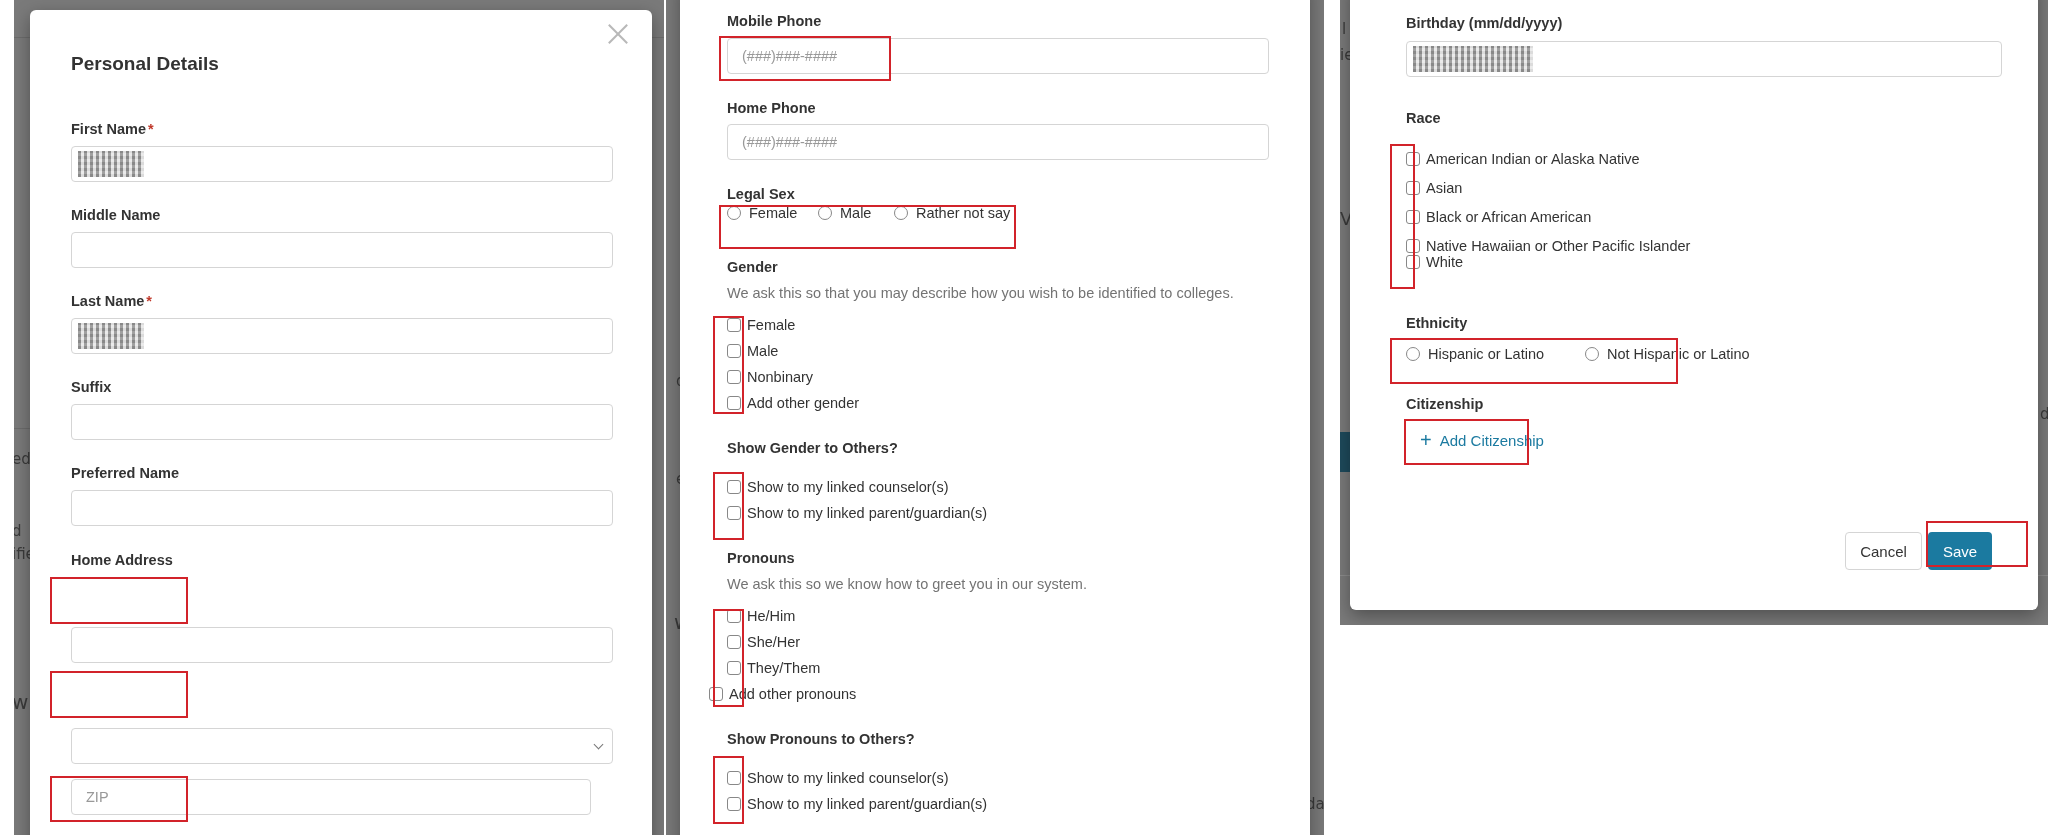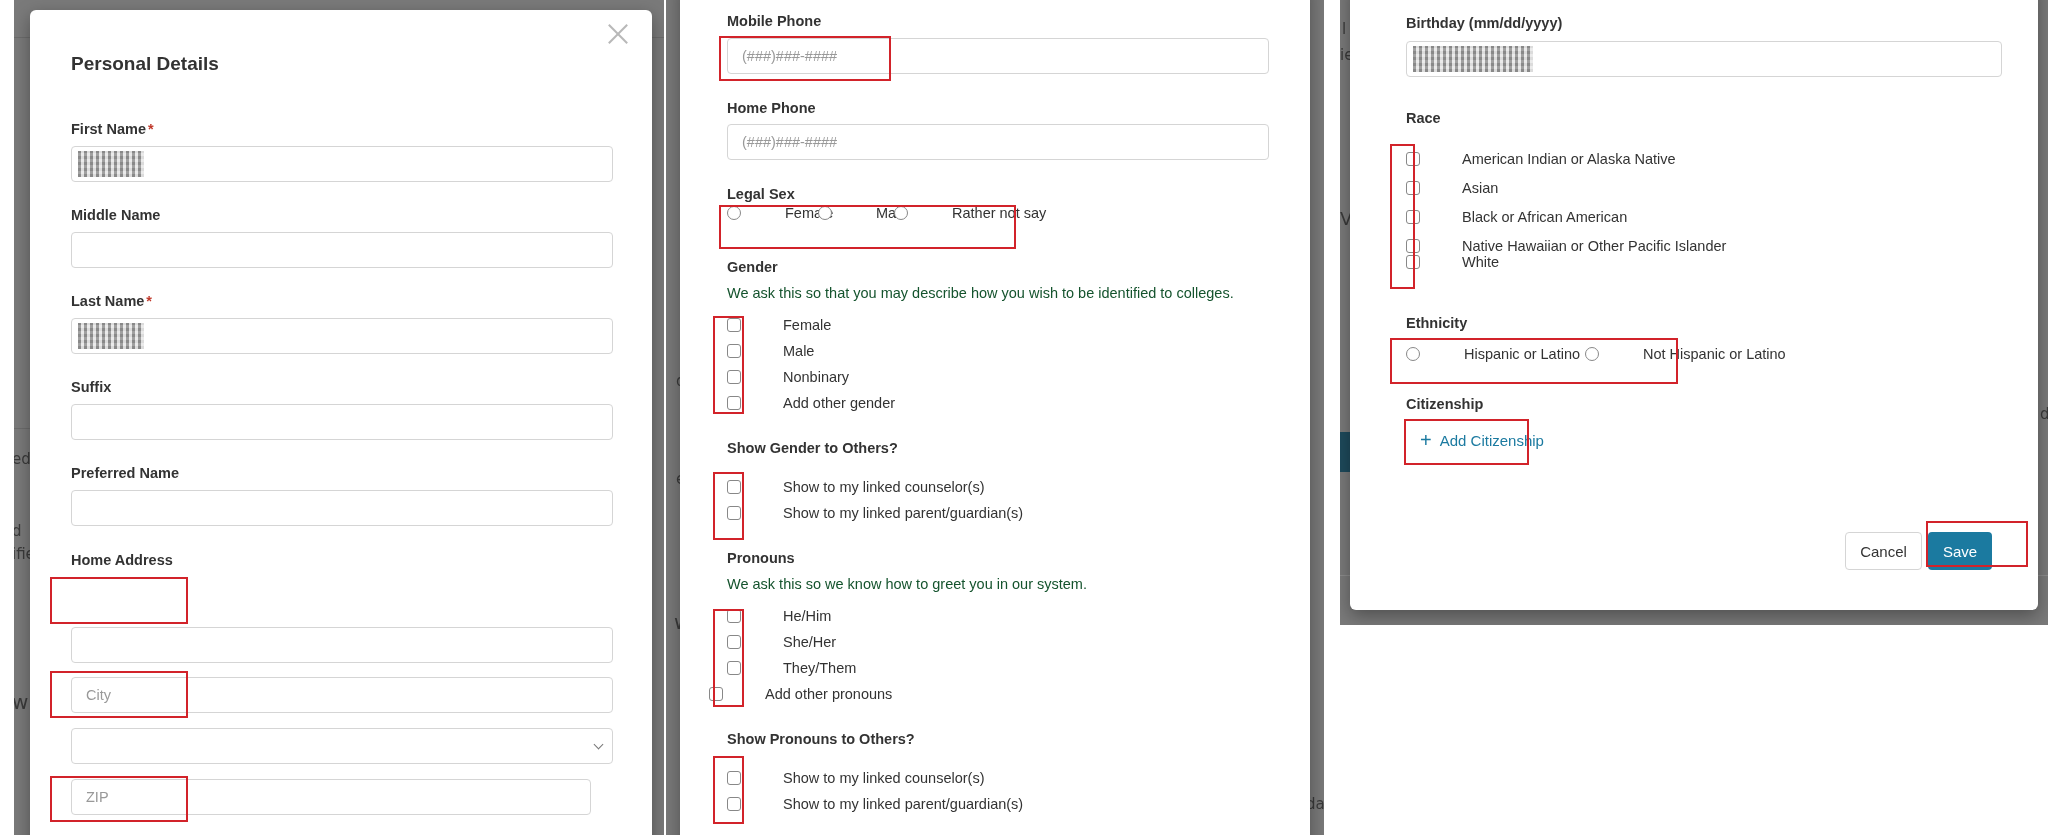--- a/index.html
+++ b/index.html
@@ -14,34 +14,34 @@
   .modal { position: absolute; background: #fff; border-radius: 6px; box-shadow: 0 6px 18px rgba(0,0,0,0.35); }
 
   .modal-title { position: absolute; font-size: 19px; font-weight: bold; color: #333; }
   .close-x { position: absolute; width: 20px; height: 20px; cursor: pointer; }
   .close-x::before, .close-x::after { content: ""; position: absolute; left: 9px; top: -3px; width: 2px; height: 26px; background: #b8b8b8; }
   .close-x::before { transform: rotate(45deg); }
   .close-x::after { transform: rotate(-45deg); }
 
   .label { position: absolute; font-size: 14.5px; font-weight: bold; color: #333; }
   .req { color: #c0392b; margin-left: 2px; }
-  .help { position: absolute; font-size: 14.5px; color: #14532d; }
+  .help { position: absolute; font-size: 14.5px; color: #737373; }
 
   .input { position: absolute; height: 36px; border: 1px solid #d5d5d5; border-radius: 4px; background: #fff;
            font-size: 14.5px; color: #999; padding: 0 14px; display: flex; align-items: center; }
   .redacted { width: 66px; height: 26px; margin-left: -8px;
     background:
       repeating-linear-gradient(90deg, rgba(90,90,90,.55) 0 3px, rgba(230,230,230,.7) 3px 6px),
       repeating-linear-gradient(0deg, rgba(120,120,120,.45) 0 3px, rgba(240,240,240,.6) 3px 6px);
     filter: blur(0.6px); }
   .chev { position: absolute; right: 10px; top: 12px; width: 7px; height: 7px; border-right: 1.3px solid #777; border-bottom: 1.3px solid #777; transform: rotate(45deg); }
 
   .hl { position: absolute; border: 2.5px solid #d2232a; pointer-events: none; }
 
-  .opt { position: absolute; display: flex; align-items: center; font-size: 14.5px; color: #333; height: 20px; gap: 36px; }
+  .opt { position: absolute; display: flex; align-items: center; font-size: 14.5px; color: #333; height: 20px; }
   .cb { width: 14px; height: 14px; border: 1.2px solid #888; border-radius: 3px; background: #fff; margin-right: 6px; flex: none; }
   .rb { width: 14px; height: 14px; border: 1.2px solid #888; border-radius: 50%; background: #fff; margin-right: 8px; flex: none; }
 
   .btn { position: absolute; height: 38px; border-radius: 4px; font-size: 15px; display: flex; align-items: center; justify-content: center; cursor: pointer; margin-top: 8px; }
   .btn-cancel { background: #fff; border: 1px solid #d5d5d5; color: #333; }
   .btn-save { background: #1b7aa0; color: #fff; }
   .link-add { position: absolute; display: flex; align-items: center; font-size: 15px; color: #1b7aa0; cursor: pointer; }
   .plus { font-size: 20px; margin-right: 8px; line-height: 1; color: #1b7aa0; }
 </style>
 </head>
@@ -74,23 +74,20 @@
       </div>
 
     <div class="label" style="left:41px; top:369px;">Suffix</div>
     <div class="input" style="left:41px; top:394px; width:542px;"></div>
 
     <div class="label" style="left:41px; top:455px;">Preferred Name</div>
     <div class="input" style="left:41px; top:480px; width:542px;"></div>
 
     <div class="label" style="left:41px; top:542px;">Home Address</div>
     <div class="input" style="left:41px; top:617px; width:542px;"></div>
-    <div class="input" style="left:41px; top:667px; width:542px;">
-        <span>City</span>
-      </div>
     <div class="input" style="left:41px; top:718px; width:542px;">
         <span></span>
         <span class="chev"></span>
       </div>
     <div class="input" style="left:41px; top:769px; width:520px;">
         <span>ZIP</span>
       </div>
   </div>
 
   <div class="hl" style="left:36px; top:577px; width:138px; height:47px;"></div>

